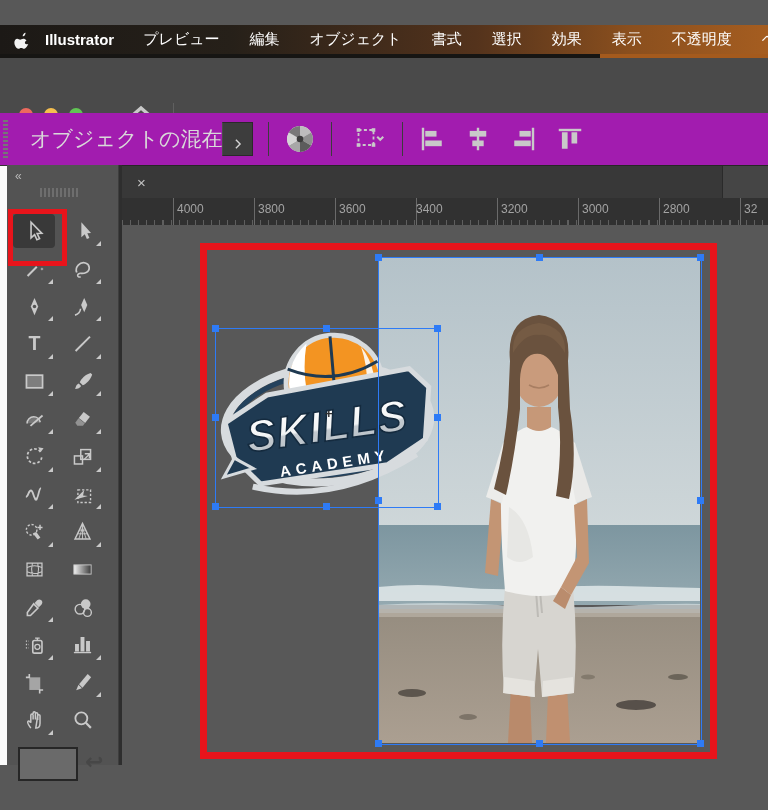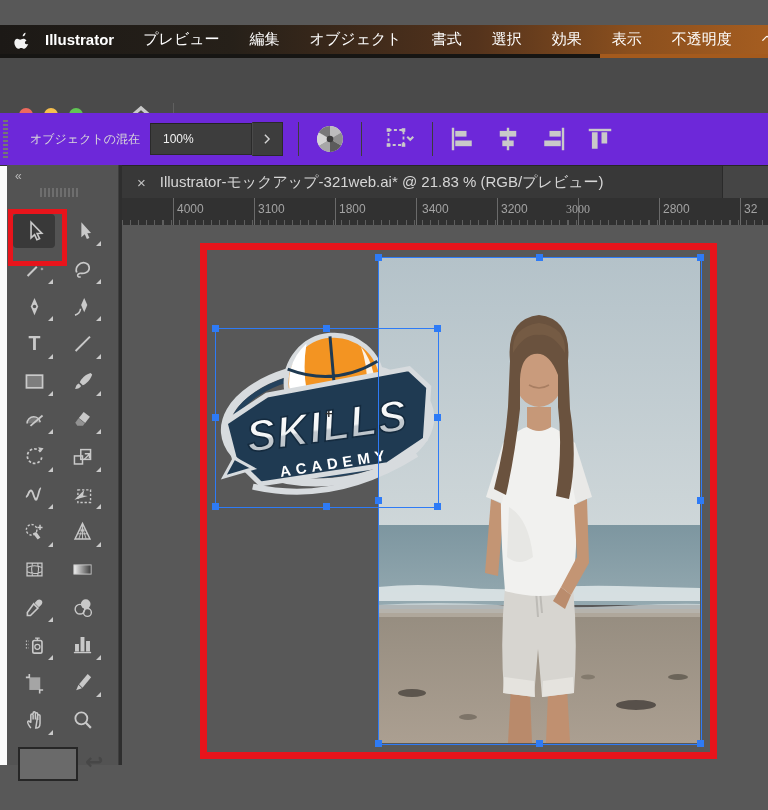--- a/index.html
+++ b/index.html
@@ -16,22 +16,22 @@
   #apple{width:17px;height:20px;margin-left:14px;flex:0 0 auto;}
   #menustrip{left:0;top:29px;width:768px;height:4px;background:#161513;}
   #menustrip .orange{position:absolute;left:600px;top:0;width:168px;height:4px;background:#a45a1d;}
   
   #titlebar{left:0;top:33px;width:768px;height:55px;background:#4a4a4a;}
   .tl{position:absolute;top:50px;width:14px;height:14px;border-radius:50%;}
   .tl-dot{position:absolute;left:4.5px;top:4.5px;width:5px;height:5px;border-radius:50%;background:#7e2c25;}
   #home-btn{position:absolute;left:126px;top:44px;width:30px;height:30px;}
   #tb-div{position:absolute;left:173px;top:45px;width:1px;height:28px;background:#606060;}
   
-  #controlbar{left:0;top:88px;width:768px;height:52px;background:#6d28d9;
-    border-bottom:2px solid #353535;display:flex;align-items:center;color:#d9d9d9;font-size:12px;}
+  #controlbar{left:0;top:88px;width:768px;height:52px;background:#a21caf;
+    border-bottom:2px solid #353535;display:flex;align-items:center;color:#d9d9d9;font-size:21px;}
   .grip-v{width:5px;height:38px;margin-left:3px;background:repeating-linear-gradient(180deg,#767676 0 2px,transparent 2px 4px);}
   #panel-label{margin-left:22px;}
   #opacity-label{margin-left:66px;border-bottom:1px dotted #a0a0a0;padding-bottom:2px;}
   #opacity-input{margin-left:10px;width:88px;height:30px;background:#3d3d3d;border:1px solid #2a2a2a;
     border-top-color:#232323;display:flex;align-items:center;padding-left:12px;color:#f2f2f2;}
   #opacity-dd{width:29px;height:32px;background:#3d3d3d;border:1px solid #2a2a2a;border-left:1px solid #4a4a4a;
     display:flex;align-items:center;justify-content:center;}
   .cb-div{width:1px;height:34px;background:#3c3c3c;margin:0 0;}
   .cb-icon{width:30px;height:30px;}
   
@@ -113,21 +113,20 @@
     <span id="home-btn"><svg viewBox="0 0 20 20" width="100%" height="100%">
           <path d="M2.5 10.5 10 4l7.5 6.5" fill="none" stroke="#c9c9c9" stroke-width="2.2"></path>
           <path d="M4.5 10v7h4v-4.4h3V17h4v-7z" fill="#c9c9c9"></path>
         </svg></span>
     <span id="tb-div"></span>
   </div>
 
   <div id="controlbar" class="abs">
     <span class="grip-v"></span>
     <span id="panel-label">オブジェクトの混在</span>
-    <span id="opacity-input">100%</span>
     <span id="opacity-dd">
         <span class="cb-icon" style="width:14px;height:14px;"><svg viewBox="0 0 20 20" width="100%" height="100%">
             <path d="M7 4l6 6-6 6" fill="none" stroke="#d5d5d5" stroke-width="2"></path>
           </svg></span>
       </span>
     <span class="cb-div" style="margin-left:15px;"></span>
     <span class="cb-icon" style="margin-left:16px;"><svg viewBox="0 0 20 20" width="100%" height="100%">
           <circle cx="10" cy="10" r="8.6" fill="#e9e9e9"></circle>
           <path d="M10 10V1.4A8.6 8.6 0 0 1 17.4 5.7z" fill="#bdbdbd"></path>
           <path d="M10 10l7.4-4.3a8.6 8.6 0 0 1 0 8.6z" fill="#8f8f8f"></path>
@@ -168,33 +167,32 @@
           <rect x="11" y="5.5" width="3.8" height="7.5" fill="#c9c9c9"></rect>
         </svg></span>
   </div>
 
   <div id="white-strip" class="abs"></div>
   <div id="edgeStrip" class="abs"></div>
 
   <div id="tabbar" class="abs">
     <div id="tab">
       <span id="tab-close">×</span>
-      <span>Illustrator-モックアップ-321web.ai* @ 21.83 % (RGB/プレビュー)</span>
     </div>
   </div>
 
   <div id="hruler" class="abs">
     <span class="tks small"></span>
       <span class="tks big"></span>
   <span class="hlabel" style="left: 55px;">4000</span>
-      <span class="hlabel" style="left: 136px;">3100</span>
-      <span class="hlabel" style="left: 217px;">1800</span>
-      <span class="hlabel" style="left: 300px;">3400</span>
+      <span class="hlabel" style="left: 136px;">3800</span>
+      <span class="hlabel" style="left: 217px;">3600</span>
+      <span class="hlabel" style="left: 294px;">3400</span>
       <span class="hlabel" style="left: 379px;">3200</span>
-      <span class="hlabel" style="left: 444px; font-family: Liberation Serif, serif;">3000</span>
+      <span class="hlabel" style="left: 460px;">3000</span>
       <span class="hlabel" style="left: 541px;">2800</span>
       <span class="hlabel" style="left: 622px;">32</span>
     </div>
   <div id="vruler" class="abs">
     <span class="tks small"></span>
       <span class="tks big"></span>
   <span class="vlabel" style="top: 35px;">800</span>
       <span class="vlabel" style="top: 116px;">600</span>
       <span class="vlabel" style="top: 197px;">400</span>
       <span class="vlabel" style="top: 278px;">200</span>

